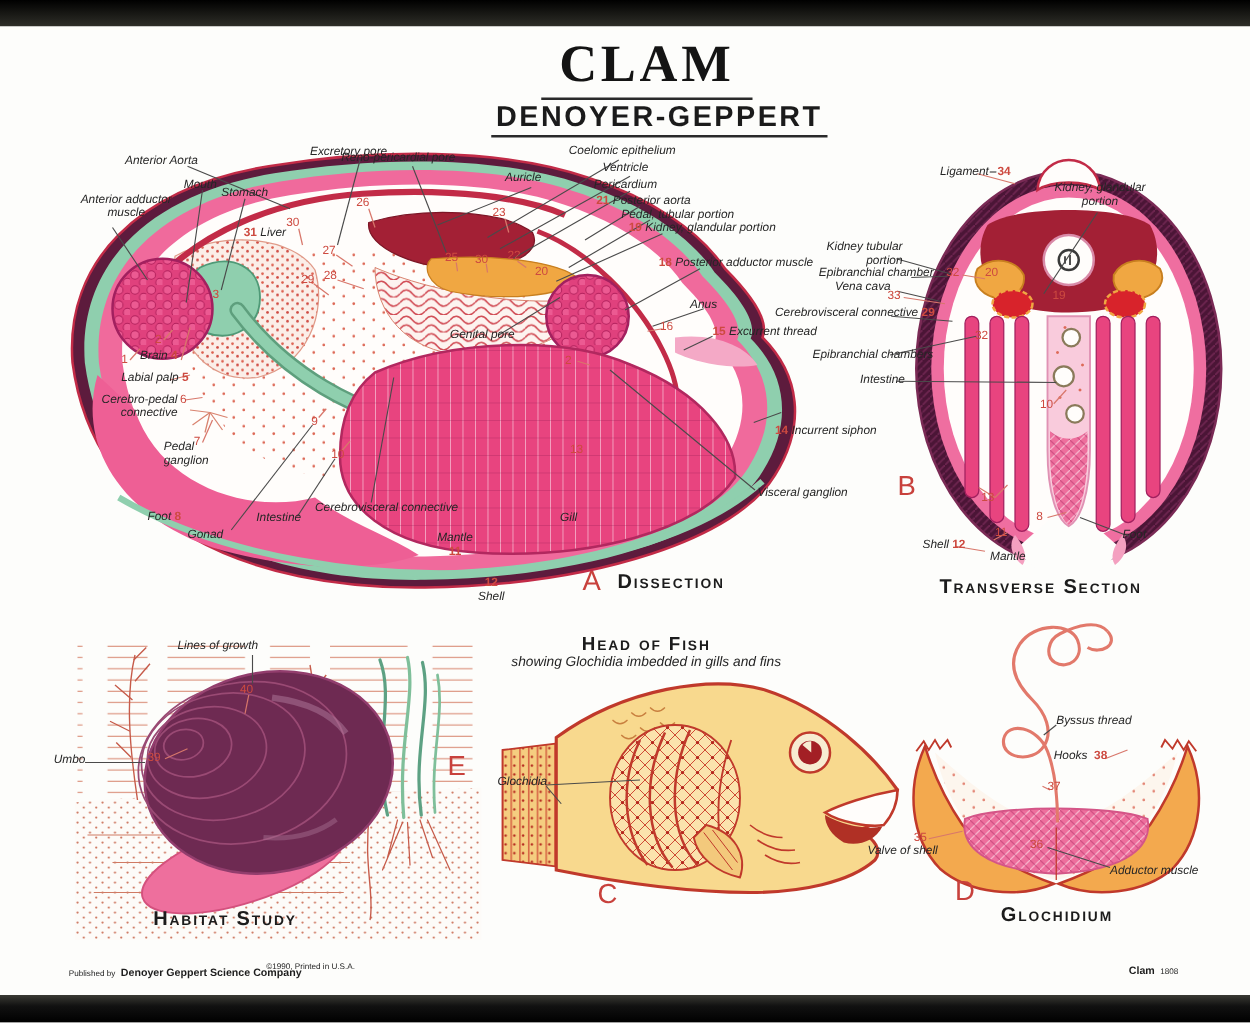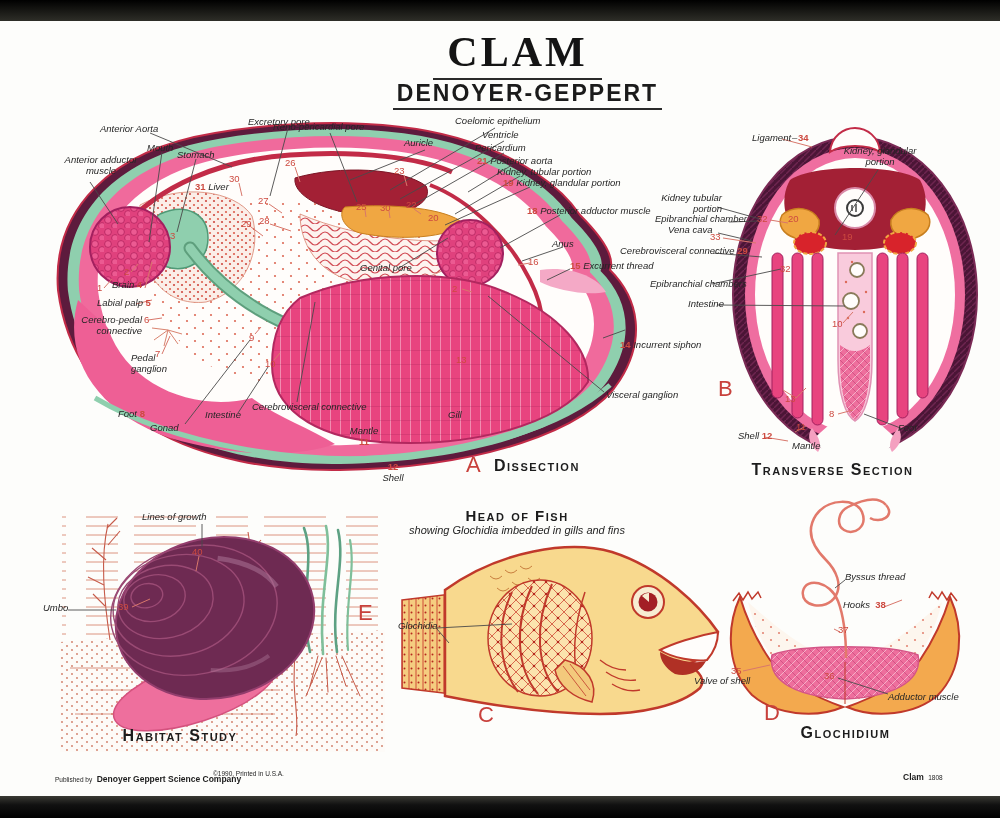--- a/index.html
+++ b/index.html
@@ -383,21 +383,21 @@
   <div class="lbl" style="left:177px;top:150px"><span>Stomach</span></div>
   <div class="lbl wrap tc" style="left:57px;top:155px;width:88px"><span>Anterior adductor muscle</span></div>
   <div class="lbl" style="left:195px;top:182px"><span class="num">31</span> <span>Liver</span></div>
   <div class="lbl" style="left:248px;top:117px"><span>Excretory pore</span></div>
   <div class="lbl" style="left:273px;top:122px"><span>Reno-pericardial pore</span></div>
   <div class="lbl" style="left:404px;top:138px"><span>Auricle</span></div>
   <div class="lbl" style="left:455px;top:116px"><span>Coelomic epithelium</span></div>
   <div class="lbl" style="left:482px;top:130px"><span>Ventricle</span></div>
   <div class="lbl" style="left:475px;top:143px"><span>Pericardium</span></div>
   <div class="lbl" style="left:477px;top:156px"><span class="num">21</span> <span>Posterior aorta</span></div>
-  <div class="lbl" style="left:497px;top:167px"><span>Kidney, tubular portion</span></div>
+  <div class="lbl" style="left:497px;top:167px"><span>Pedal, tubular portion</span></div>
   <div class="lbl" style="left:503px;top:178px"><span class="num">19</span> <span>Kidney, glandular portion</span></div>
   <div class="lbl" style="left:527px;top:206px"><span class="num">18</span> <span>Posterior adductor muscle</span></div>
   <div class="lbl" style="left:552px;top:239px"><span>Anus</span></div>
   <div class="lbl" style="left:570px;top:261px"><span class="num">15</span> <span>Excurrent thread</span></div>
   <div class="lbl" style="left:620px;top:340px"><span class="num">14</span> <span>Incurrent siphon</span></div>
   <div class="lbl" style="left:360px;top:263px"><span>Genital pore</span></div>
   <div class="lbl" style="left:606px;top:390px"><span>Visceral ganglion</span></div>
   <div class="lbl" style="left:112px;top:280px"><span>Brain</span> <span class="num">4</span></div>
   <div class="lbl" style="left:97px;top:298px"><span>Labial palp</span> <span class="num">5</span></div>
   <div class="lbl wrap tr" style="left:60px;top:315px;width:82px"><span>Cerebro-pedal connective</span></div>

